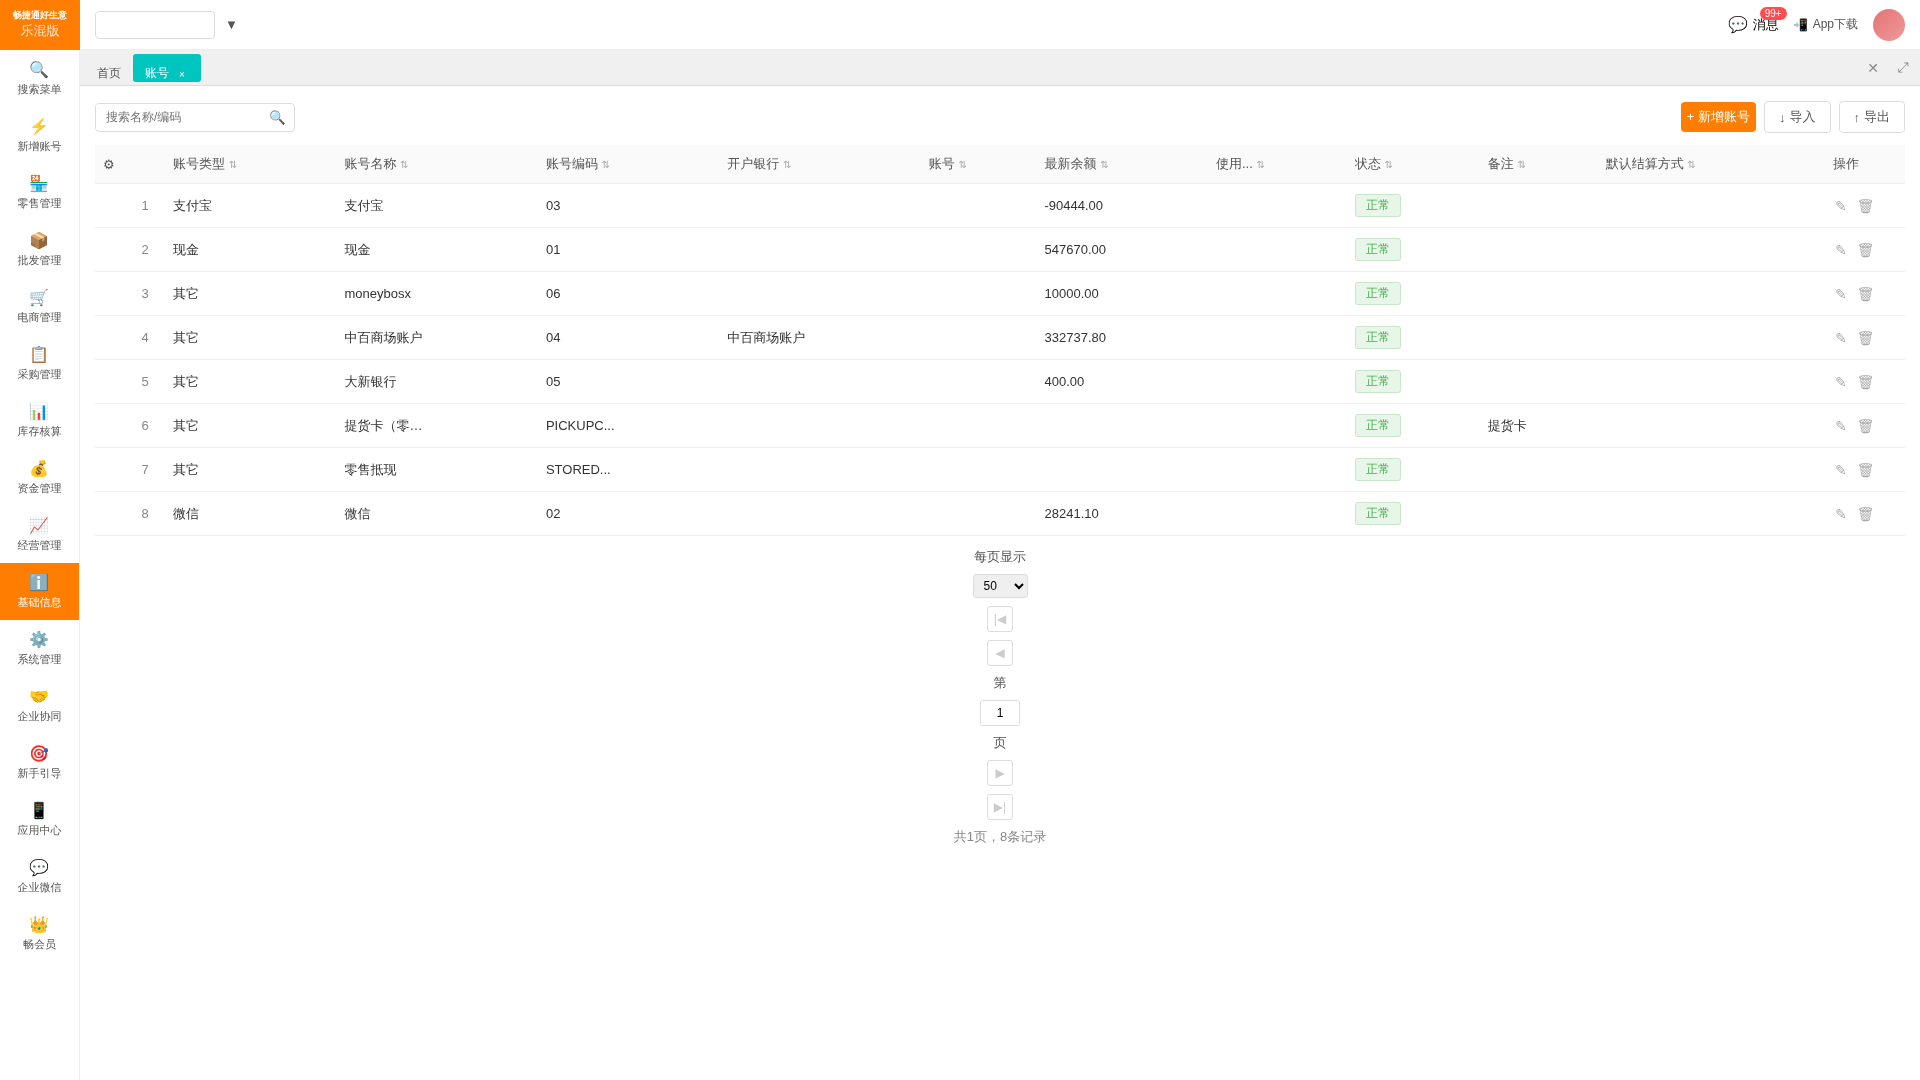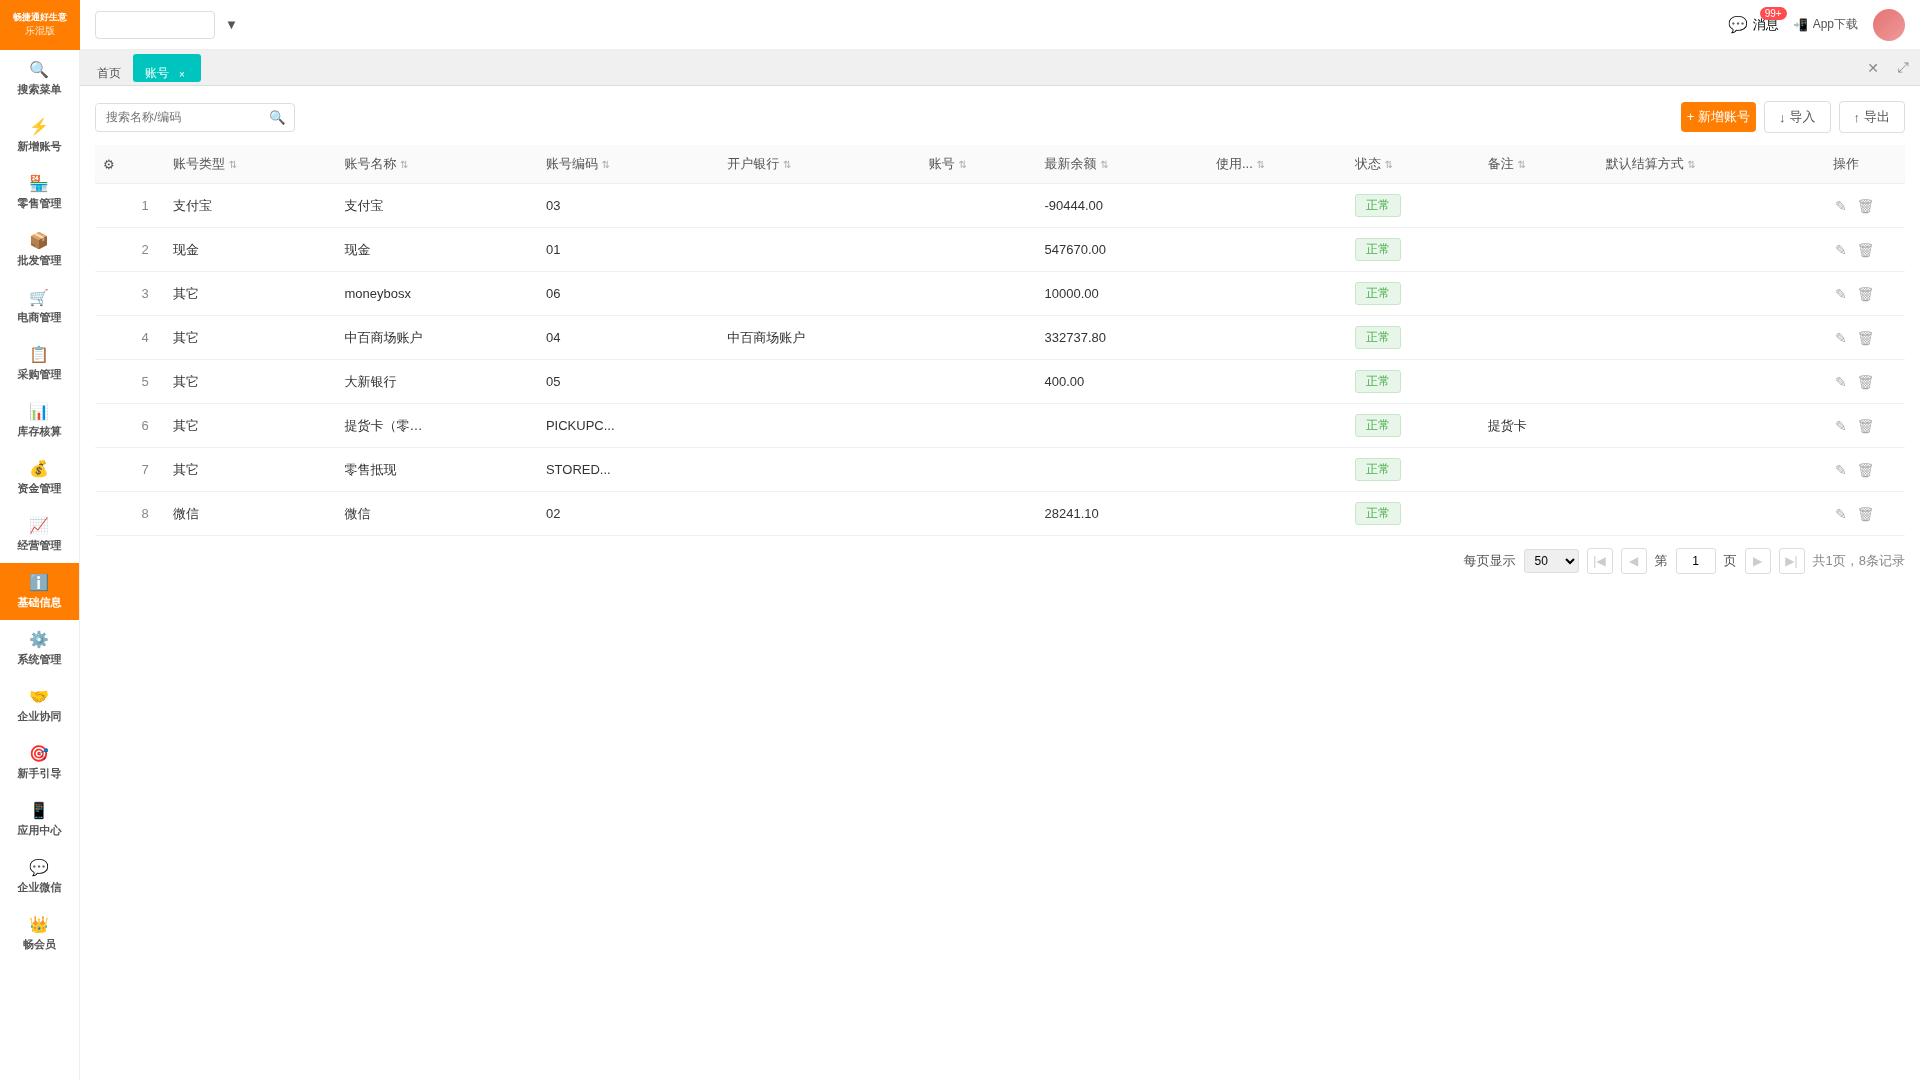--- a/index.html
+++ b/index.html
@@ -24,35 +24,35 @@
       justify-content: center;
       flex-direction: column;
     }
     .sidebar-logo .logo-text {
       color: white;
       font-size: 11px;
       font-weight: bold;
     }
     .sidebar-logo .logo-sub {
       color: rgba(255,255,255,0.8);
-      font-size: 10px;
+      font-size: 13px;
     }
     .sidebar-item {
       width: 100%;
       padding: 10px 0;
       display: flex;
       flex-direction: column;
       align-items: center;
       cursor: pointer;
       font-size: 12px;
       color: #555;
     }
     .sidebar-item.active { background: #ff7d00; color: white; }
     .sidebar-item .s-icon { font-size: 16px; margin-bottom: 3px; }
-    .sidebar-item .s-label { font-size: 11px; font-weight: bold; }
+    .sidebar-item .s-label { font-size: 11px; }
 
     
     .main-area {
       flex: 1;
       display: flex;
       flex-direction: column;
       overflow: hidden;
     }
 
     
@@ -291,20 +291,21 @@
 
     
     .pagination {
       display: flex;
       align-items: center;
       justify-content: flex-end;
       padding: 12px 0 0 0;
       gap: 8px;
       font-size: 13px;
       color: #555;
+      flex-direction: column;
     }
     .pagination .page-size-select {
       border: 1px solid #ddd;
       border-radius: 3px;
       padding: 3px 6px;
       font-size: 12px;
     }
     .pagination .page-btn {
       width: 26px;
       height: 26px;

